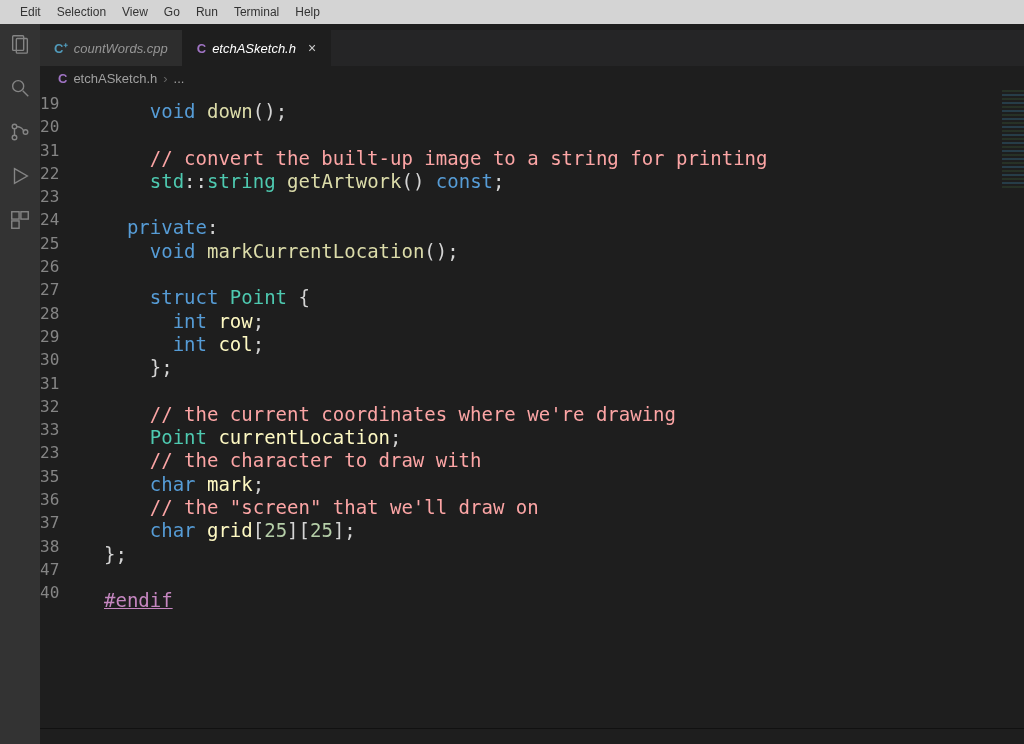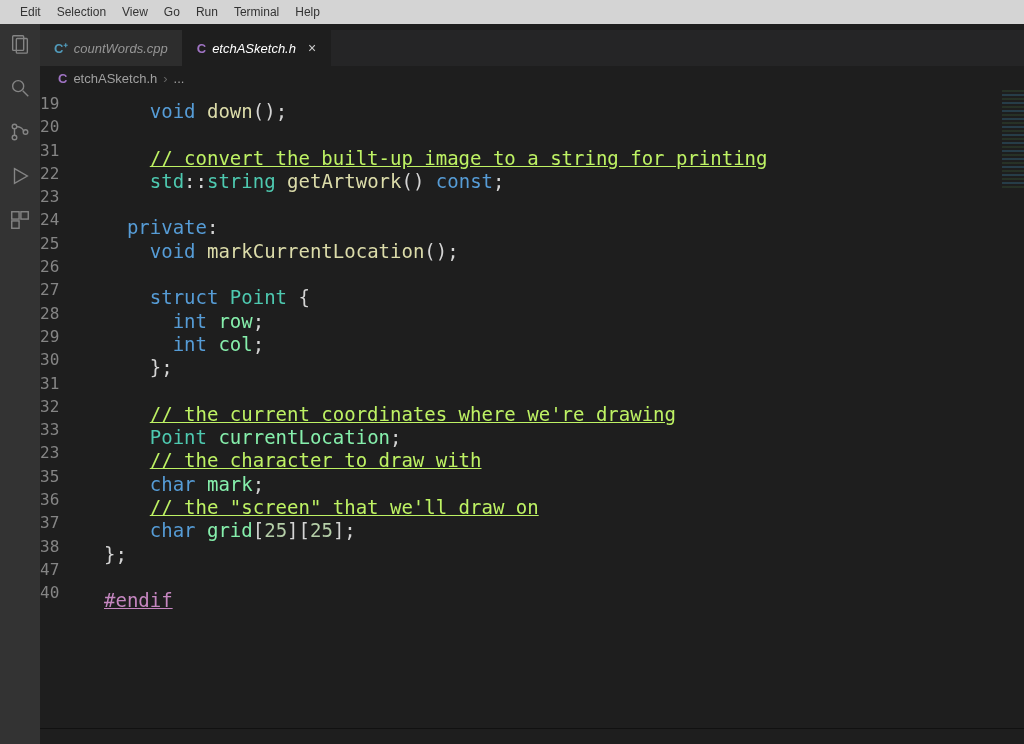--- a/index.html
+++ b/index.html
@@ -31,22 +31,22 @@
   .breadcrumb .sep { color: #666; }
   
   .editor-wrap { flex: 1; display: flex; background: #1e1e1e; overflow: hidden; position: relative; }
   .gutter { width: 60px; text-align: left; color: #858585; font-family: "Consolas","Menlo",monospace; font-size: 16px; line-height: 23.3px; padding-right: 18px; padding-top: 2px; user-select:none;}
   .gutter .ln { height: 23.3px; }
   .code { flex: 1; font-family: "Consolas","Menlo",monospace; font-size: 19px; line-height: 23.3px; color: #d4d4d4; white-space: pre; padding-top: 2px; padding-left: 4px; margin-top: 8px; }
   
   .tok-kw     { color: #569cd6; }
   .tok-type   { color: #4ec9b0; }
   .tok-func   { color: #dcdcaa; }
-  .tok-var    { color: #86efac; }
-  .tok-comment{ color: #bef264; text-decoration: underline; }
+  .tok-var    { color: #fef9c3; }
+  .tok-comment{ color: #fca5a5; }
   .tok-num    { color: #b5cea8; }
   .tok-punct  { color: #d4d4d4; }
   .tok-pre    { color: #c586c0; text-decoration: underline; }
   .tok-ns     { color: #4ec9b0; }
   
   .minimap { position: absolute; right: 0; top: 0; width: 22px; height: 100px; background: repeating-linear-gradient(#2a3a2a 0 2px, #1e1e1e 2px 4px, #2a4a5a 4px 6px, #1e1e1e 6px 8px); opacity: 0.7; }
   
   .statusbar-gap { height: 16px; background: #1e1e1e; border-top: 1px solid #111; }
 </style>
 </head>

